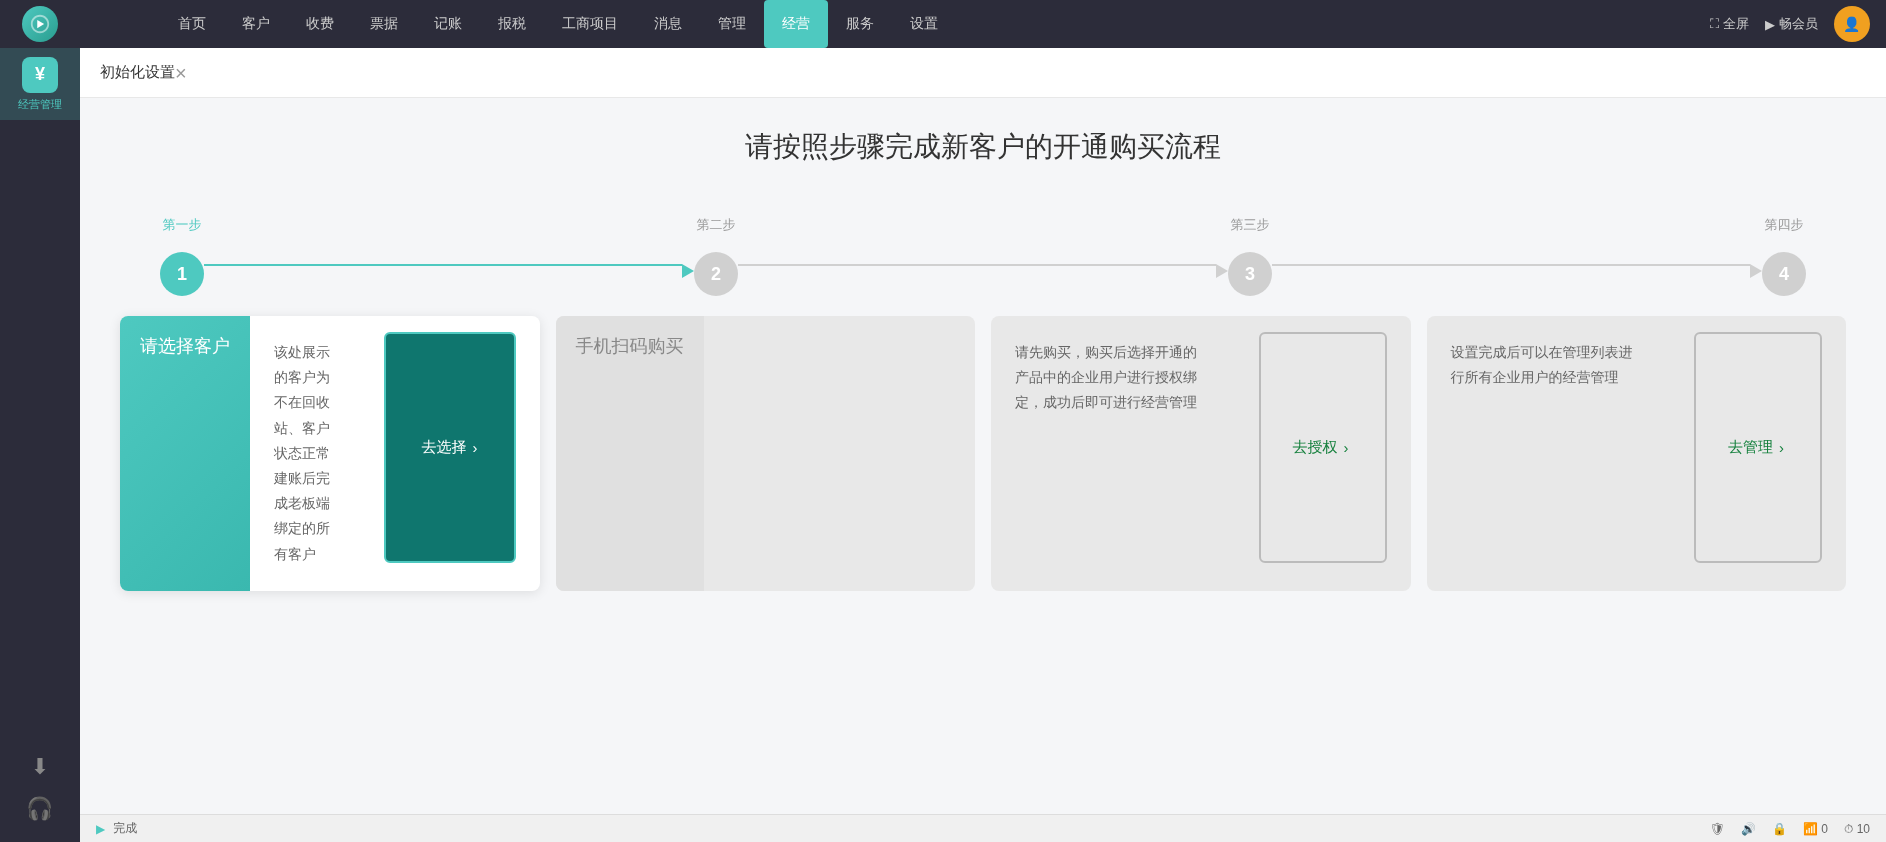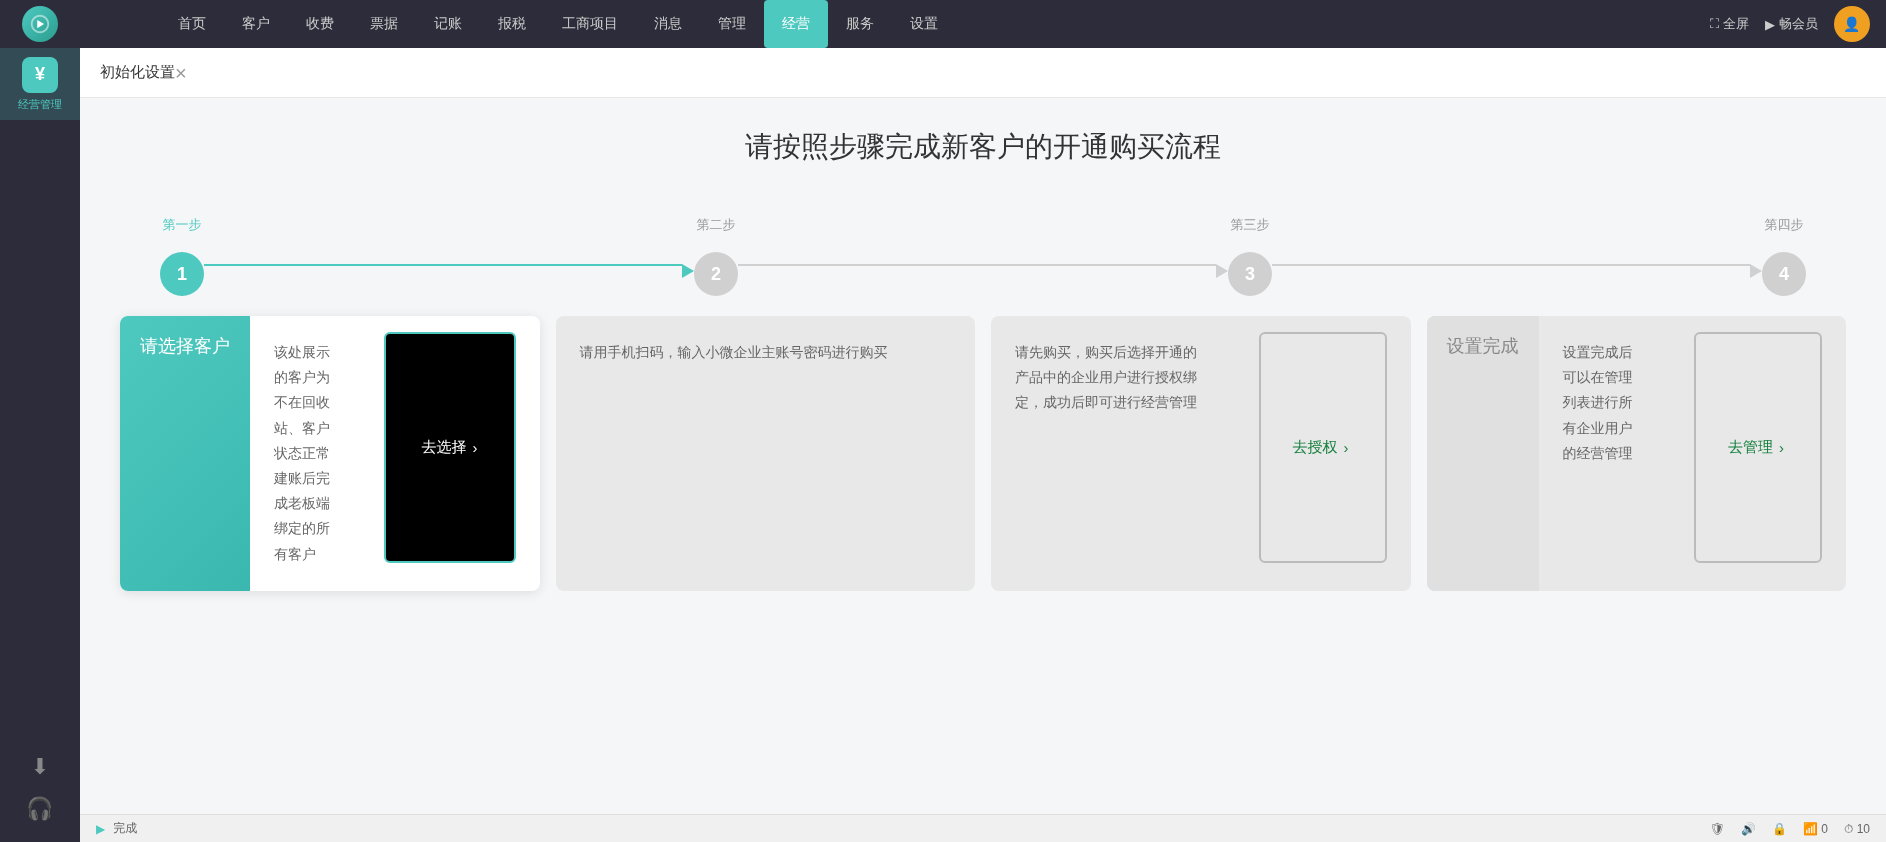--- a/index.html
+++ b/index.html
@@ -241,21 +241,21 @@
       color: #4ec9c0;
       padding: 10px 36px;
       border-radius: 6px;
       font-size: 15px;
       cursor: pointer;
       display: flex;
       align-items: center;
       gap: 6px;
     }
     .card-btn.filled {
-      background: #000000;
+      background: #0f766e;
       color: #fff;
     }
     .card-btn.disabled {
       border-color: #bbb;
       color: #15803d;
       cursor: not-allowed;
       padding-left: 32px;
     }
 
     
@@ -414,43 +414,40 @@
         </div>
         <div class="card-footer">
           <button class="card-btn filled">
             <span>去选择</span>
             <span> ›</span>
           </button>
         </div>
       </div>
 
       <div class="step-card">
-        <div class="card-body">
-          <span>请用手机扫码，输入小微企业主账号密码进行购买</span>
+        <div class="card-header">
+          <span>手机扫码购买</span>
         </div>
         <div class="card-footer">
         </div>
       </div>
 
       <div class="step-card">
         <div class="card-body">
           <span>请先购买，购买后选择开通的产品中的企业用户进行授权绑定，成功后即可进行经营管理</span>
         </div>
         <div class="card-footer">
           <button class="card-btn disabled">
             <span>去授权</span>
             <span> ›</span>
           </button>
         </div>
       </div>
 
       <div class="step-card">
-        <div class="card-header">
-          <span>设置完成</span>
-        </div>
         <div class="card-body">
           <span>设置完成后可以在管理列表进行所有企业用户的经营管理</span>
         </div>
         <div class="card-footer">
           <button class="card-btn disabled">
             <span>去管理</span>
             <span> ›</span>
           </button>
         </div>
       </div>

